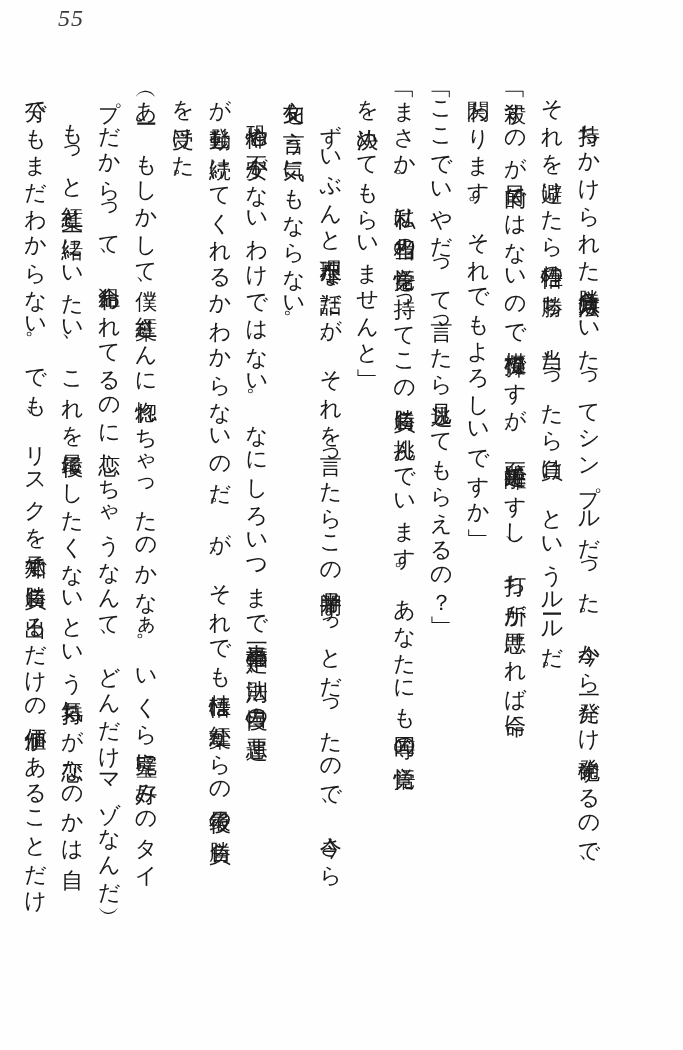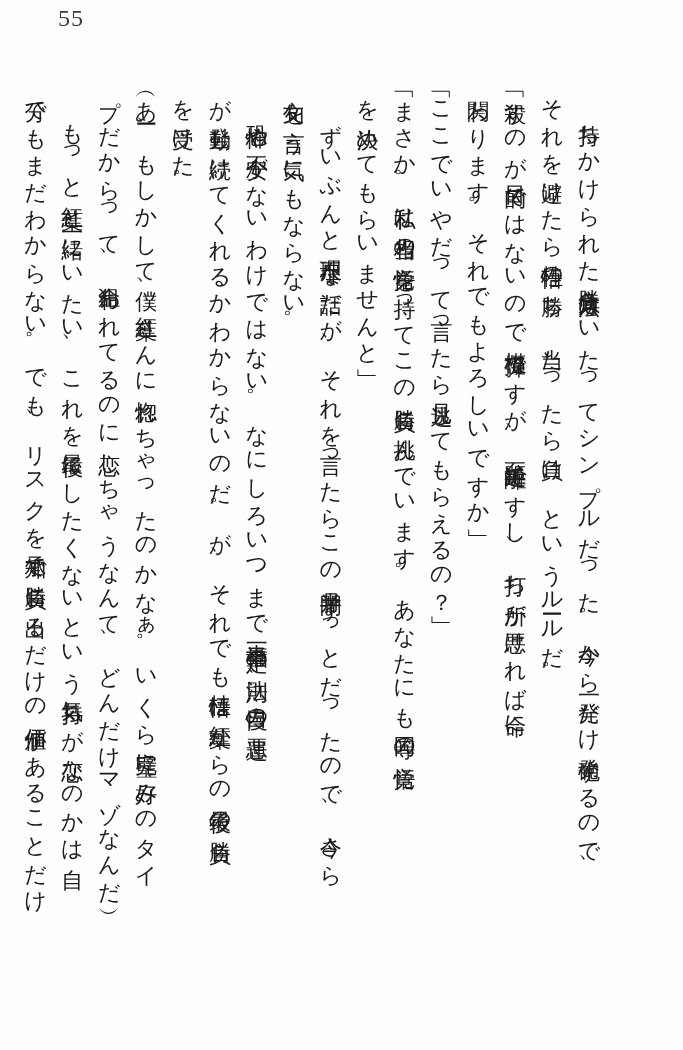--- a/index.html
+++ b/index.html
@@ -17,20 +17,21 @@
   .page {
     position: absolute;
     inset: 0;
     background: #fefefe;
   }
   .page-number {
     position: absolute;
     top: 5px;
     left: 58px;
     font-size: 24px;
+    font-style: italic;
     color: #3b3b3b;
     letter-spacing: 1px;
     user-select: none;
   }
   .text-block {
     position: absolute;
     top: 84px;
     right: 76px;
     height: 936px;
     writing-mode: vertical-rl;

